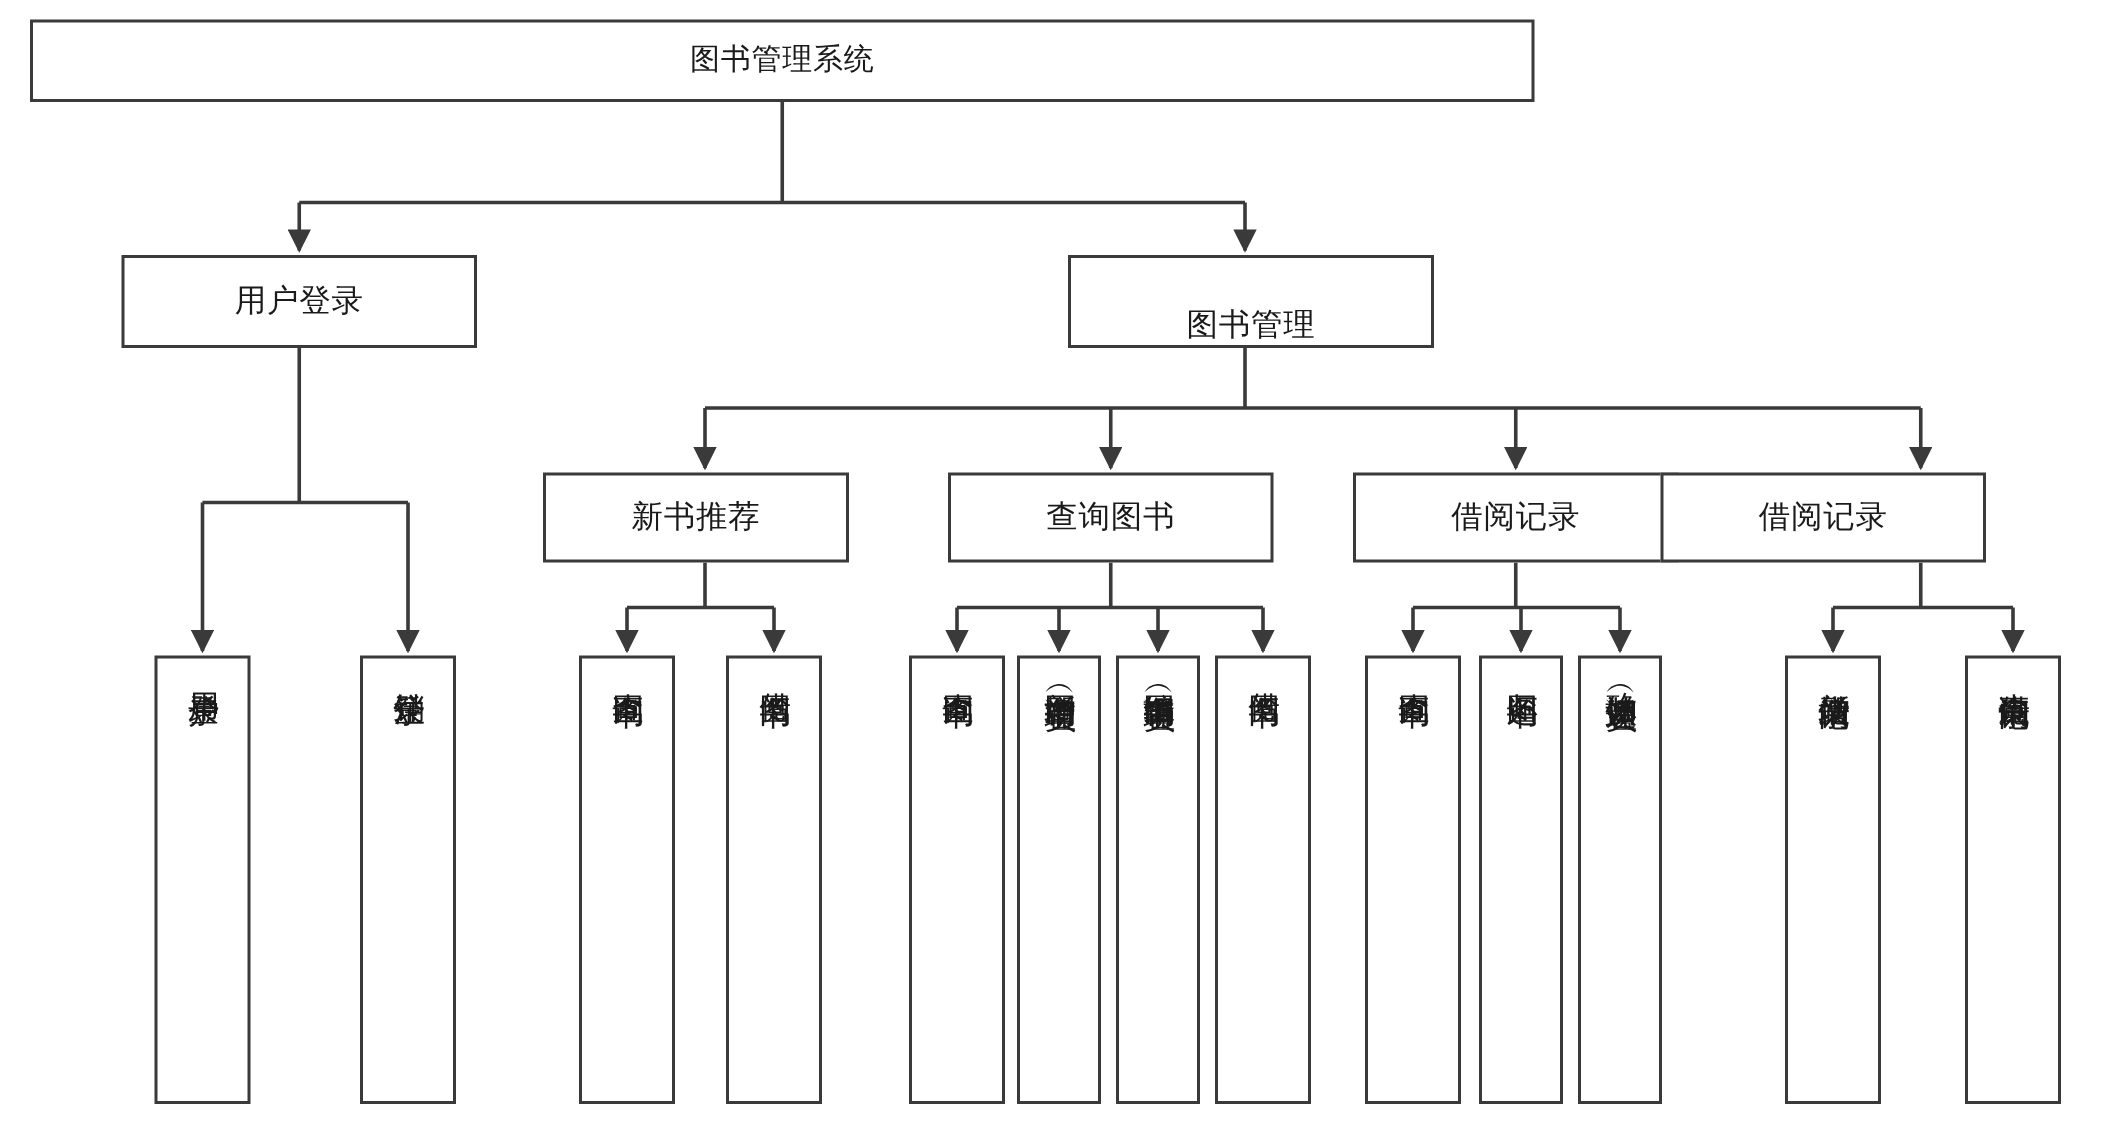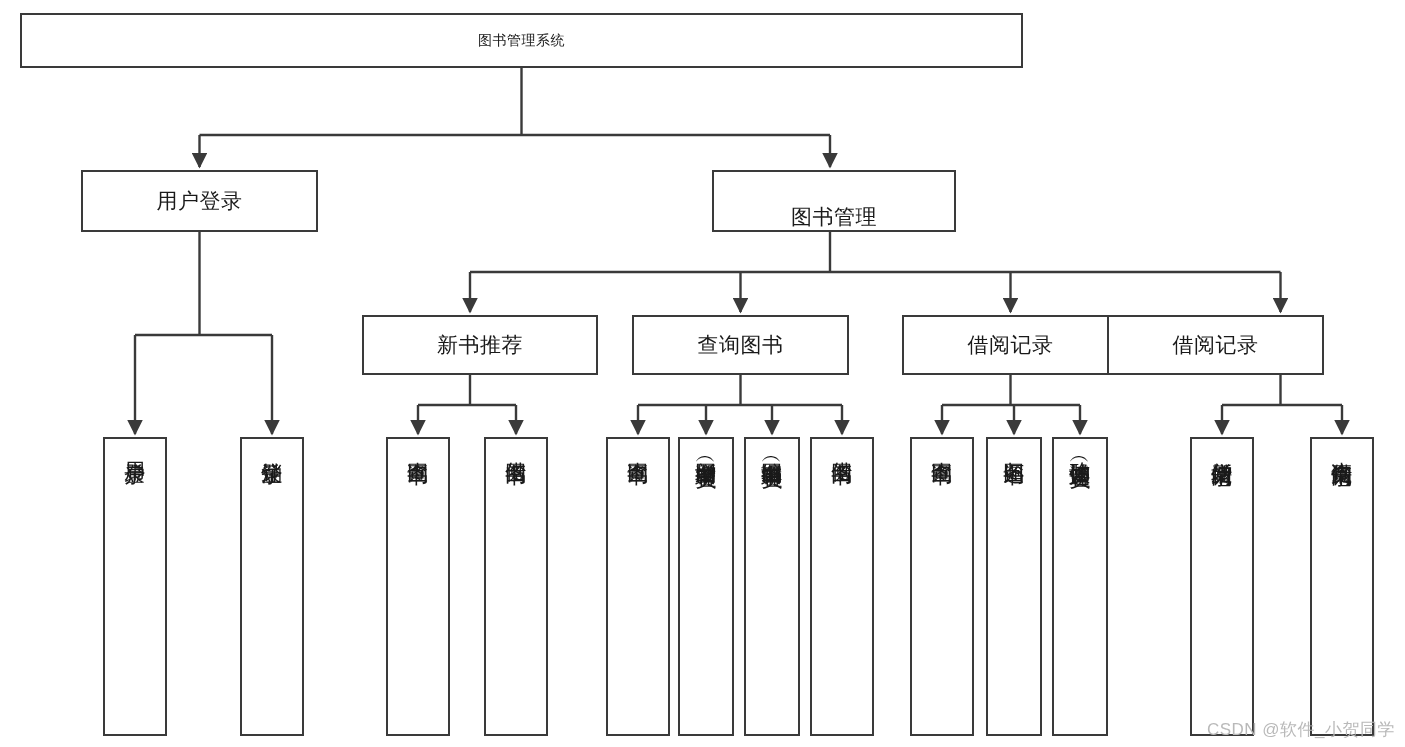--- a/index.html
+++ b/index.html
@@ -41,21 +41,22 @@
     display: block;
     text-align: center;
     line-height: 1.18;
     letter-spacing: 0.5px;
   }
   
   .node.horiz .node-label {
     font-size: 21px;
   }
   .node.root .node-label {
-    font-size: 14px;
+    font-size: 20px;
+    font-family: Liberation Serif, serif;
   }
   
   .node.vert {
     align-items: flex-start;
     padding-top: 6px;
   }
   .node.vert .node-label {
     writing-mode: vertical-rl;
     text-orientation: upright;
     font-size: 21px;
@@ -125,21 +126,21 @@
   <div id="nodes-layer">
       <div class="node horiz root" style="left: 20px; top: 13px; width: 1003px; height: 55px;">
         <span class="node-label">图书管理系统</span>
       </div>
       <div class="node horiz" style="left: 81px; top: 170px; width: 237px; height: 62px;">
         <span class="node-label">用户登录</span>
       </div>
       <div class="node horiz" style="left: 712px; top: 170px; width: 244px; height: 62px; align-items: flex-end;">
         <span class="node-label">图书管理</span>
       </div>
-      <div class="node horiz" style="left: 362px; top: 315px; width: 236px; height: 60px;">
+      <div class="node horiz" style="left: 362px; top: 315px; width: 204px; height: 60px;">
         <span class="node-label">新书推荐</span>
       </div>
       <div class="node horiz" style="left: 632px; top: 315px; width: 217px; height: 60px;">
         <span class="node-label">查询图书</span>
       </div>
       <div class="node horiz" style="left: 902px; top: 315px; width: 217px; height: 60px;">
         <span class="node-label">借阅记录</span>
       </div>
       <div class="node horiz" style="left: 1107px; top: 315px; width: 217px; height: 60px;">
         <span class="node-label">借阅记录</span>
@@ -178,14 +179,13 @@
         <span class="node-label">确认归还（管理员）</span>
       </div>
       <div class="node vert" style="left: 1190px; top: 437px; width: 64px; height: 299px;">
         <span class="node-label">新增借阅记录</span>
       </div>
       <div class="node vert" style="left: 1310px; top: 437px; width: 64px; height: 299px;">
         <span class="node-label">查询借阅记录</span>
       </div>
     </div>
 
-  <div class="watermark">CSDN @软件_小贺同学</div>
 </div>
 
 </body></html>

